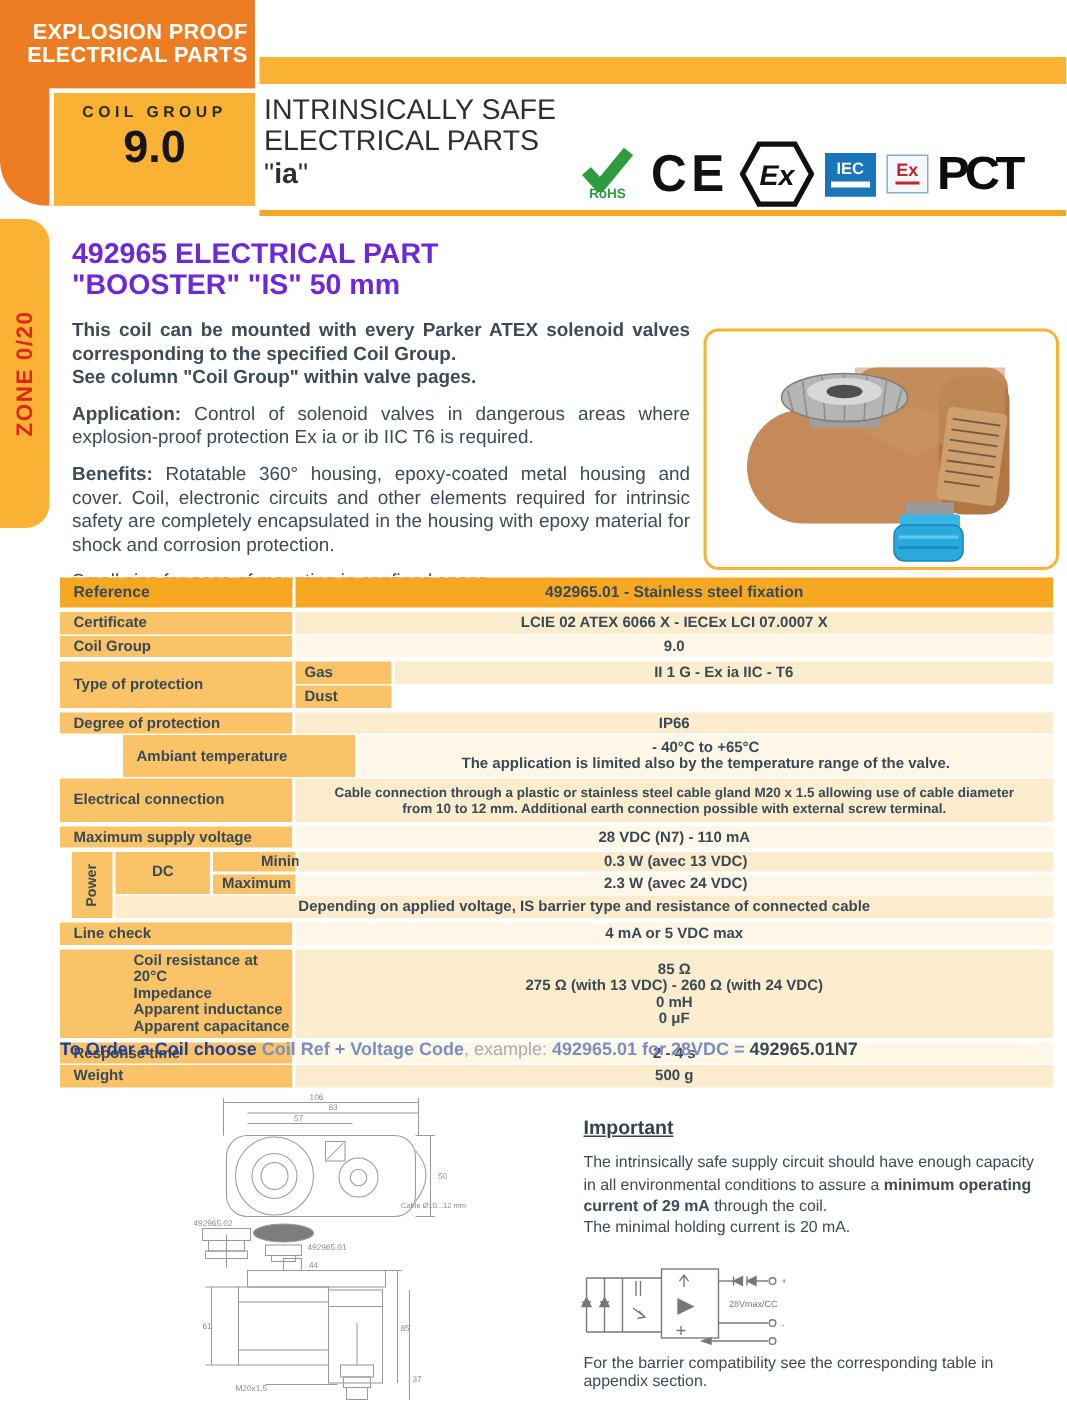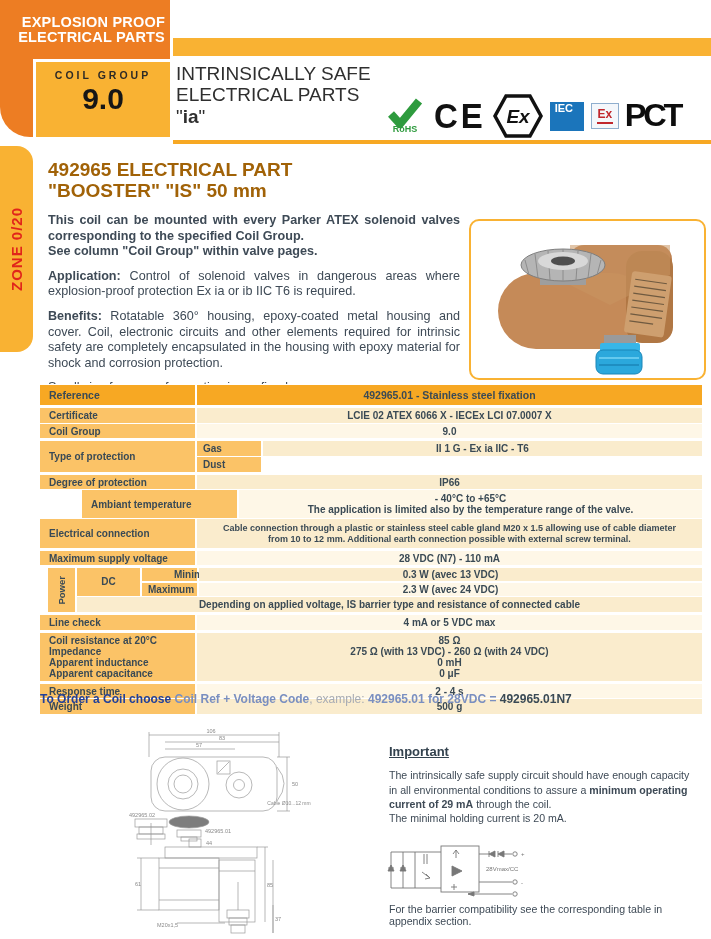--- a/index.html
+++ b/index.html
@@ -25,29 +25,29 @@
 
   
   .title{left:176px;top:63px;font-size:19px;color:#2F2F2F;line-height:1.13;}
   .title .ia{font-weight:700;}
   .rule{left:173px;top:140px;width:538px;height:4px;background:#F7A823;}
   .logos{left:383px;top:92px;width:322px;height:48px;display:flex;align-items:center;gap:7px;}
   .rohs{display:flex;flex-direction:column;align-items:center;width:44px;}
   .rohs .txt{color:#2E9B3E;font-weight:700;font-size:9px;margin-top:-4px;}
   .ce{font-size:33px;font-weight:700;color:#111;letter-spacing:3px;transform:scaleY(1.05);}
   .iecbox{width:32px;height:27px;background:#1B75BB;color:#fff;text-align:center;
-    display:flex;justify-content:center;border:1px solid #1B75BB;}
+    display:flex;flex-direction:column;justify-content:center;border:1px solid #1B75BB;}
   .iecbox .iec{font-weight:800;font-size:11px;line-height:11px;}
   .iecbox .bar{height:4px;background:#fff;margin:2px 3px 0 3px;}
   .exred{width:26px;height:24px;border:1px solid #8FAECE;background:#F4F7FB;text-align:center;}
   .exred .ex{color:#C1272D;font-weight:800;font-size:12px;line-height:15px;border-bottom:2px solid #C1272D;display:inline-block;padding:0 1px;}
   .eac{font-size:31px;font-weight:900;color:#0d0d0d;letter-spacing:-3px;transform:scaleX(1.05);}
 
   
-  .heading{left:48px;top:159px;color:#a16207;font-weight:700;font-size:19px;line-height:1.12;}
+  .heading{left:48px;top:159px;color:#6d28d9;font-weight:700;font-size:19px;line-height:1.12;}
   .copy{left:48px;top:213px;width:412px;font-size:12.6px;line-height:1.24;text-align:justify;color:#3E4A56;}
   .copy p{margin:0 0 9px 0;}
   .copy .b{font-weight:700;}
 
   
   .photo{left:469px;top:219px;width:237px;height:161px;border:2px solid #F9B233;border-radius:10px;
     box-sizing:border-box;background:#fff;display:flex;align-items:center;justify-content:center;}
 
   
   .tbl{left:40px;top:384px;width:662px;font-size:10px;color:#3A4A55;}
@@ -63,21 +63,21 @@
   .bgB{background:#FEF7E7;}
   .hdr{background:#F7A823;}
   .hdr-t{font-size:10.5px;}
   .small{font-size:9px;}
   .h20{min-height:20px;} .h15{min-height:15px;} .h14{min-height:14px;}
   .h28{min-height:28px;padding-left:42px;} .h29{min-height:29px;} .h45{min-height:45px;}
   .multi{display:flex;flex-direction:column;justify-content:center;padding:2px 0;}
   .multi div{line-height:11px;}
   .labcol{flex:0 0 155px;background:#FBC367;font-weight:700;padding:2px 0 2px 9px;box-sizing:border-box;
        display:flex;flex-direction:column;justify-content:center;}
-  .labcol div{line-height:11px;}
+  .labcol div{line-height:11px;margin-left:40px;}
 
   .powergrid{display:grid;grid-template-columns:6px 27px 63px 55px 1fr;
      grid-template-rows:13px 13px 15px;gap:1.5px 2px;border-top:3px solid #fff;}
   .pw{grid-column:2;grid-row:1/span 3;background:#FBC367;display:flex;align-items:center;justify-content:center;}
   .pw span{writing-mode:vertical-rl;transform:rotate(180deg);font-weight:700;font-size:9.5px;}
   .dccell{grid-column:3;grid-row:1/span 2;background:#FBC367;display:flex;align-items:center;justify-content:center;font-weight:700;}
   .mm{background:#FBC367;font-weight:700;display:flex;align-items:center;padding-left:6px;box-sizing:border-box;}
   .pv{display:flex;align-items:center;justify-content:center;font-weight:700;}
   .pnote{grid-column:3/span 3;grid-row:3;background:#FAECCD;display:flex;align-items:center;justify-content:center;font-weight:700;}
 

